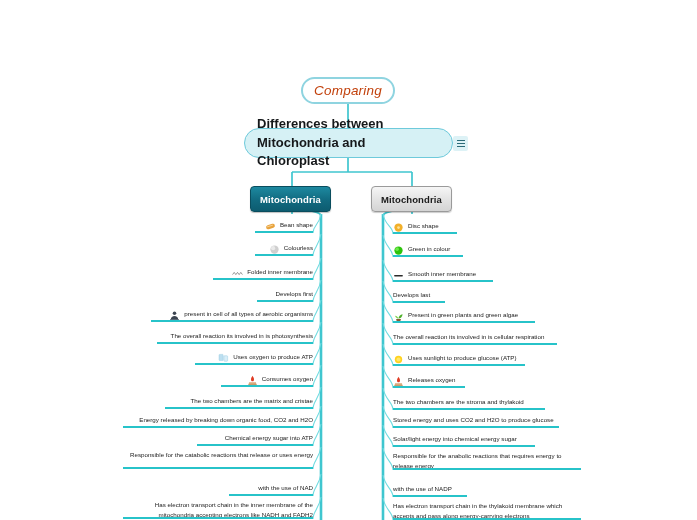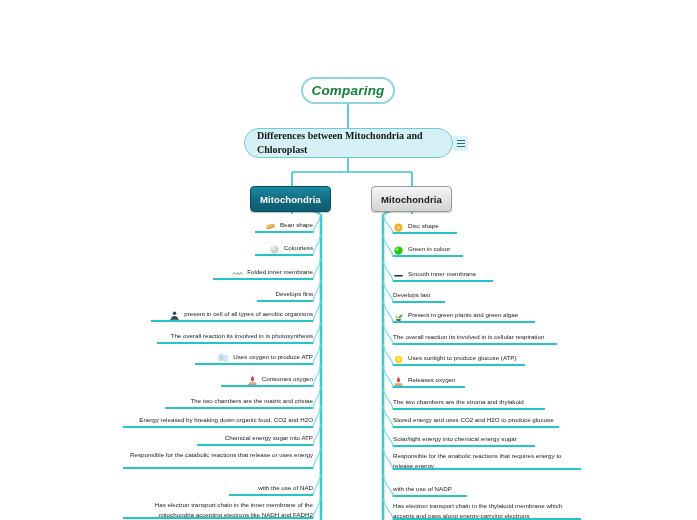--- a/index.html
+++ b/index.html
@@ -37,44 +37,43 @@
     border-radius: 14px;
     background: #ffffff;
     display: flex;
     align-items: center;
     justify-content: center;
     box-sizing: border-box;
   }
   .root-node .label {
     font-size: 13.5px;
     font-style: italic;
-    font-weight: bold;
-    color: #15803d;
+    font-weight: normal;
+    color: #c2410c;
     letter-spacing: .2px;
   }
 
   
   .topic-node {
     position: absolute;
     left: 244px; top: 128px;
     width: 209px; height: 30px;
     border: 1.5px solid #6ecadb;
     border-radius: 15px;
     background: #d6f1f5;
     box-sizing: border-box;
     display: flex;
     align-items: center;
     padding: 0 12px;
   }
   .topic-node .label {
-    font-size: 10px;
+    font-size: 13px;
     font-weight: bold;
     color: #15181a;
     line-height: 1.45;
-    font-family: Liberation Serif, serif;
   }
   .menu-badge {
     position: absolute;
     left: 453px; top: 136px;
     width: 15px; height: 15px;
     background: #ddf2f6;
     border-radius: 2px;
     display: flex;
     align-items: center;
     justify-content: center;

